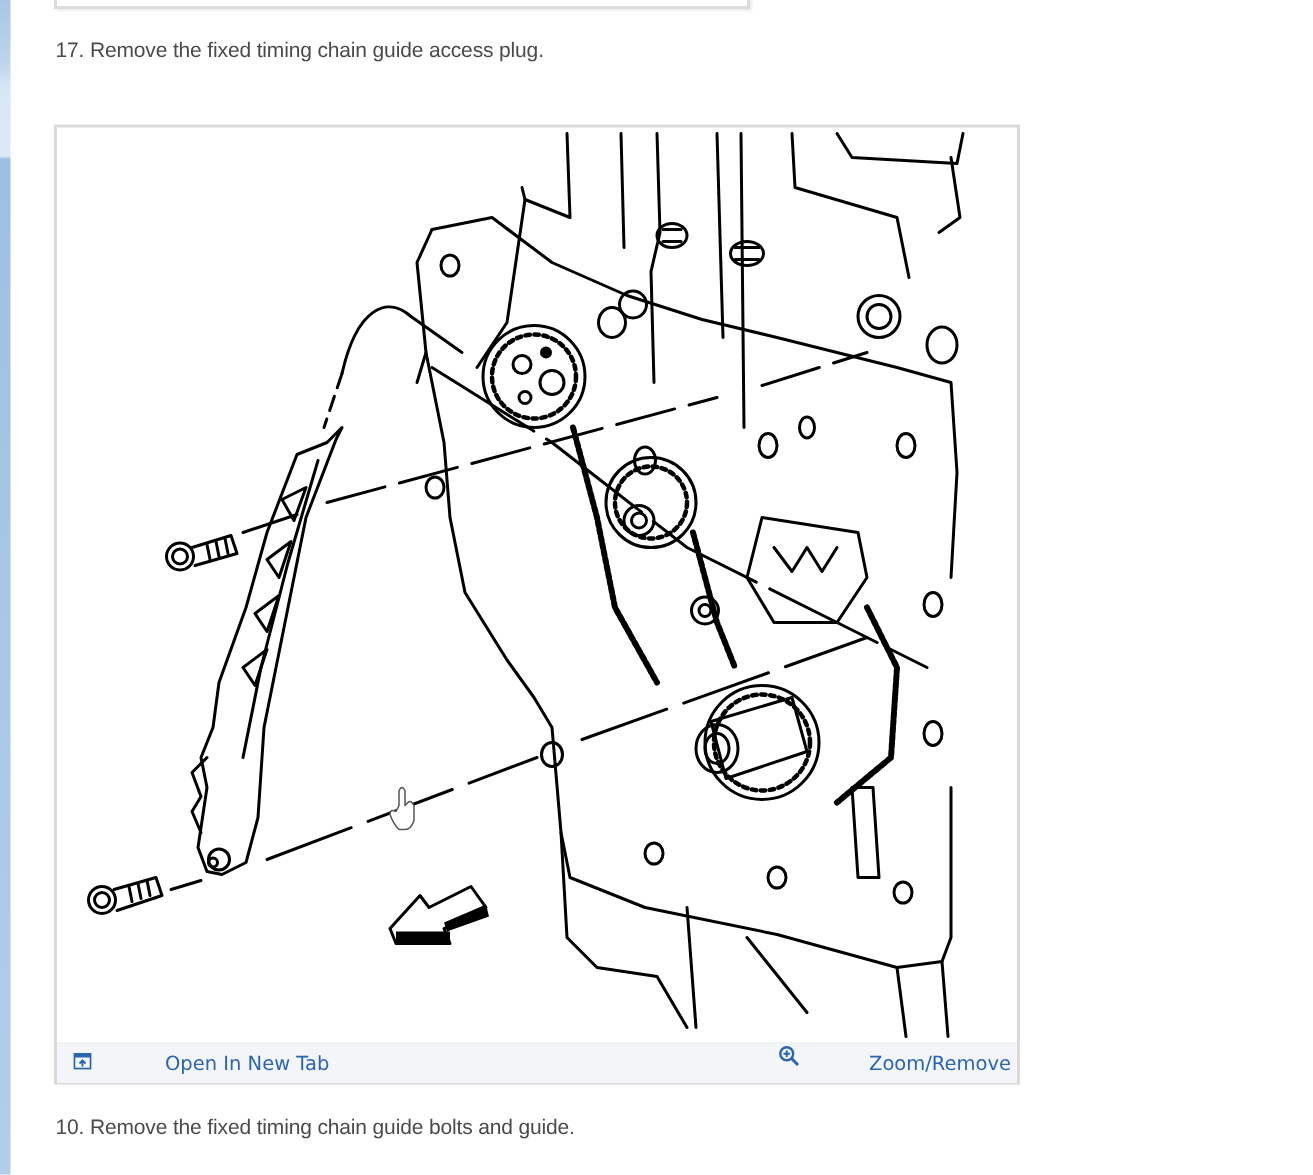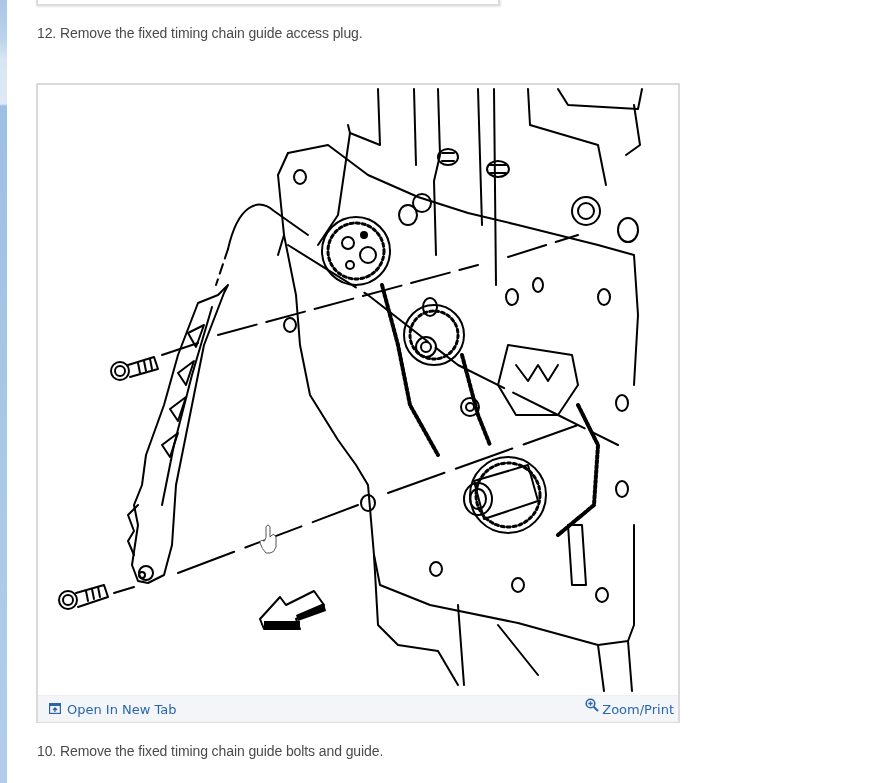--- a/index.html
+++ b/index.html
@@ -33,35 +33,35 @@
       overflow: hidden;
     }
     .figure-footer {
       position: absolute; left: 0; top: 610px; width: 640px; height: 26px;
       background: #f3f5f8; border-top: 1px solid #eef0f3;
       display: flex; align-items: center; justify-content: space-between;
       font-family: "DejaVu Sans", sans-serif; font-size: 13px;
     }
     .footer-link {
       display: flex; align-items: center; color: #2a66b0;
-      text-decoration: none; cursor: pointer; white-space: nowrap;
+      text-decoration: none; cursor: pointer; white-space: nowrap; gap: 43px;
     }
     .open-tab-link { margin-left: 11px; }
     .zoom-link { margin-right: 4px; }
     .open-tab-link .ico { margin-right: 6px; }
     .zoom-link .ico { margin-right: 3px; position: relative; top: -3px; }
   </style>
 </head>
 <body>
 
 <div class="side-strip"></div>
 
 <div class="prev-card"></div>
 
-<div class="step-text step-11">12. Remove the fixed timing chain guide access plug.</div>
+<div class="step-text step-11">17. Remove the fixed timing chain guide access plug.</div>
 
 <div class="figure-card">
   <div class="figure-image" title="Engine front timing chain illustration showing fixed timing chain guide with two bolts being removed">
     <svg width="640" height="610" viewBox="0 0 640 610" xmlns="http://www.w3.org/2000/svg" fill="none" stroke="#000" stroke-width="2" stroke-linecap="round" stroke-linejoin="round">
 
       <path d="M340 4 L342 60 L312 48 L310 40"></path>
       <path d="M312 48 L300 130 L280 160"></path>
       <path d="M376 4 L378 80"></path>
       <path d="M400 4 L402 70 L396 96 L398 170"></path>
       <path d="M440 4 L444 140"></path>
@@ -195,18 +195,18 @@
       <span>Open In New Tab</span>
     </a>
     <a class="footer-link zoom-link">
       <span class="ico">
         <svg width="14" height="14" viewBox="0 0 14 14">
             <circle cx="5.5" cy="5.5" r="4.3" fill="none" stroke="#2a66b0" stroke-width="1.6"></circle>
             <path d="M8.7 8.7 L13 13" stroke="#2a66b0" stroke-width="2"></path>
             <path d="M5.5 3.3 V7.7 M3.3 5.5 H7.7" stroke="#2a66b0" stroke-width="1.3"></path>
           </svg>
       </span>
-      <span>Zoom/Print</span>
+      <span>Zoom/Remove</span>
     </a>
   </div>
 </div>
 
 <div class="step-text step-12">10. Remove the fixed timing chain guide bolts and guide.</div>
 
 </body></html>

